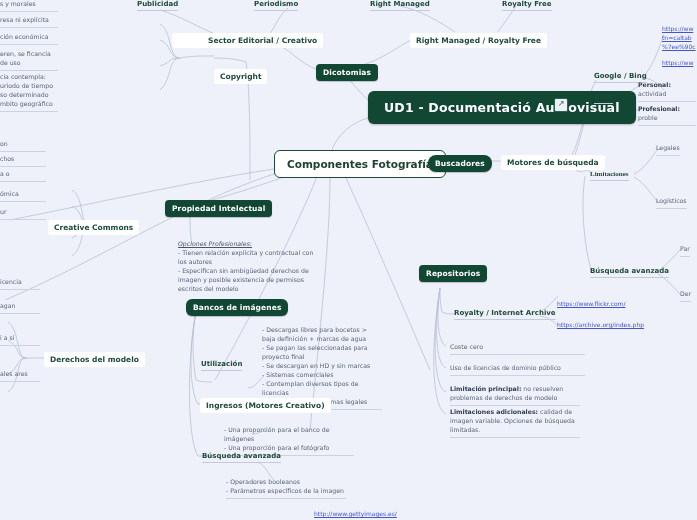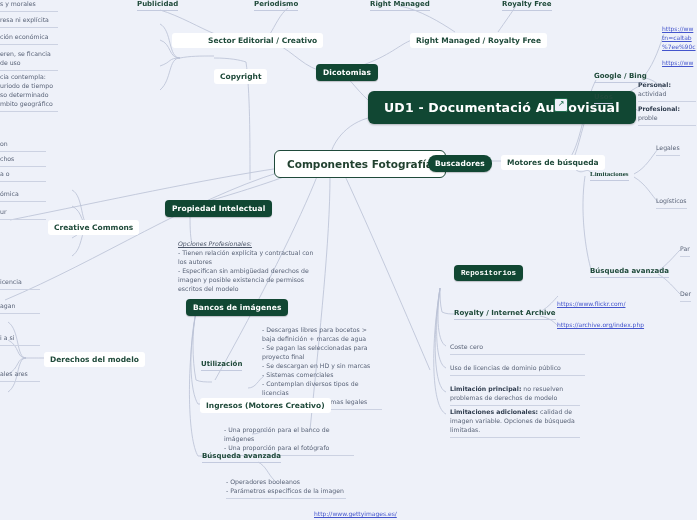--- a/index.html
+++ b/index.html
@@ -186,21 +186,21 @@
   </div>
 
   <div class="node lbl" style="left:590px;top:170px;font-family:Liberation Serif, serif;">Limitaciones</div>
   <div class="node leaf" style="left:656px;top:144px;">Legales</div>
   <div class="node leaf" style="left:656px;top:197px;">Logísticos</div>
 
   <div class="node lbl" style="left:590px;top:267px;">Búsqueda avanzada</div>
   <div class="node leaf" style="left:680px;top:245px;">Par</div>
   <div class="node leaf" style="left:680px;top:290px;">Der</div>
 
-  <div class="node pill" style="left:454px;top:265px;font-family:Liberation Mono, monospace;">Repositorios</div>
+  <div class="node pill" style="left:419px;top:265px;">Repositorios</div>
 
   <div class="node lbl" style="left:454px;top:309px;">Royalty / Internet Archive</div>
   <div class="node link" style="left:557px;top:299px;">https://www.flickr.com/</div>
   <div class="node link" style="left:557px;top:320px;">https://archive.org/index.php</div>
 
   <div class="node leaf" style="left:450px;top:343px;width:135px;">Coste cero</div>
   <div class="node leaf" style="left:450px;top:364px;width:135px;">Uso de licencias de dominio público</div>
   <div class="node leaf" style="left:450px;top:385px;width:130px;">
     <b>Limitación principal:</b><span> no resuelven problemas de derechos de modelo</span>
   </div>
@@ -229,21 +229,21 @@
   <div class="node leaf" style="left:0px;top:170px;width:46px;">a o</div>
   <div class="node leaf" style="left:0px;top:190px;width:46px;">ómica</div>
   <div class="node leaf" style="left:0px;top:208px;width:46px;">ur</div>
 
   <div class="node chip" style="left:44px;top:352px;">Derechos del modelo</div>
   <div class="node leaf" style="left:0px;top:278px;width:40px;">icencia</div>
   <div class="node leaf" style="left:0px;top:302px;width:40px;">agan</div>
   <div class="node leaf" style="left:0px;top:334px;width:40px;">i a si</div>
   <div class="node leaf" style="left:0px;top:370px;width:40px;">ales ares</div>
 
-  <div class="node pill" style="left:186px;top:299px;">Bancos de imágenes</div>
+  <div class="node pill" style="left:186px;top:299px;border-radius:6px;">Bancos de imágenes</div>
 
   <div class="node lbl" style="left:201px;top:360px;">Utilización</div>
   <div class="node leaf" style="left:262px;top:326px;width:120px;">
     <div>- Descargas libres para bocetos &gt; baja definición + marcas de agua</div>
     <div>- Se pagan las seleccionadas para proyecto final</div>
     <div>- Se descargan en HD y sin marcas</div>
     <div>- Sistemas comerciales</div>
     <div>- Contemplan diversos tipos de licencias</div>
     <div>- Resuelven los problemas legales</div>
   </div>

